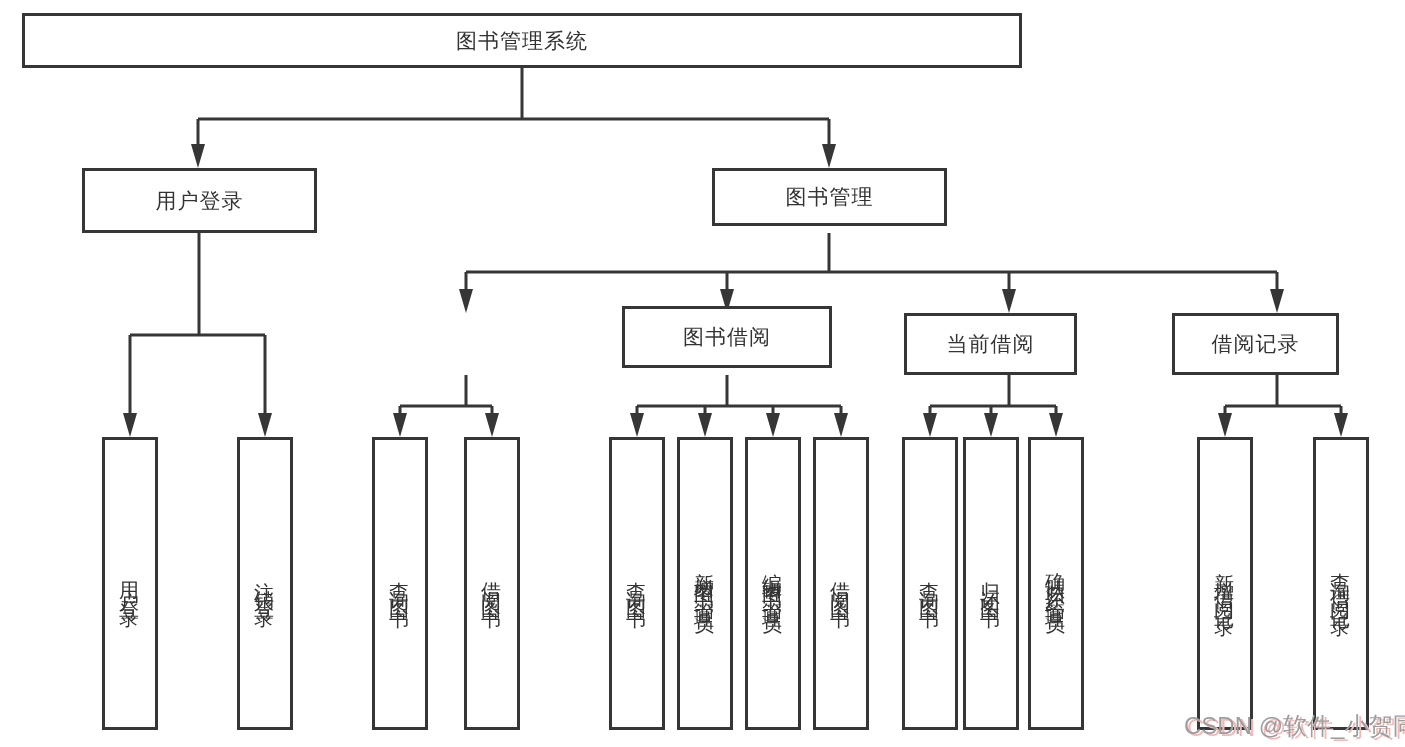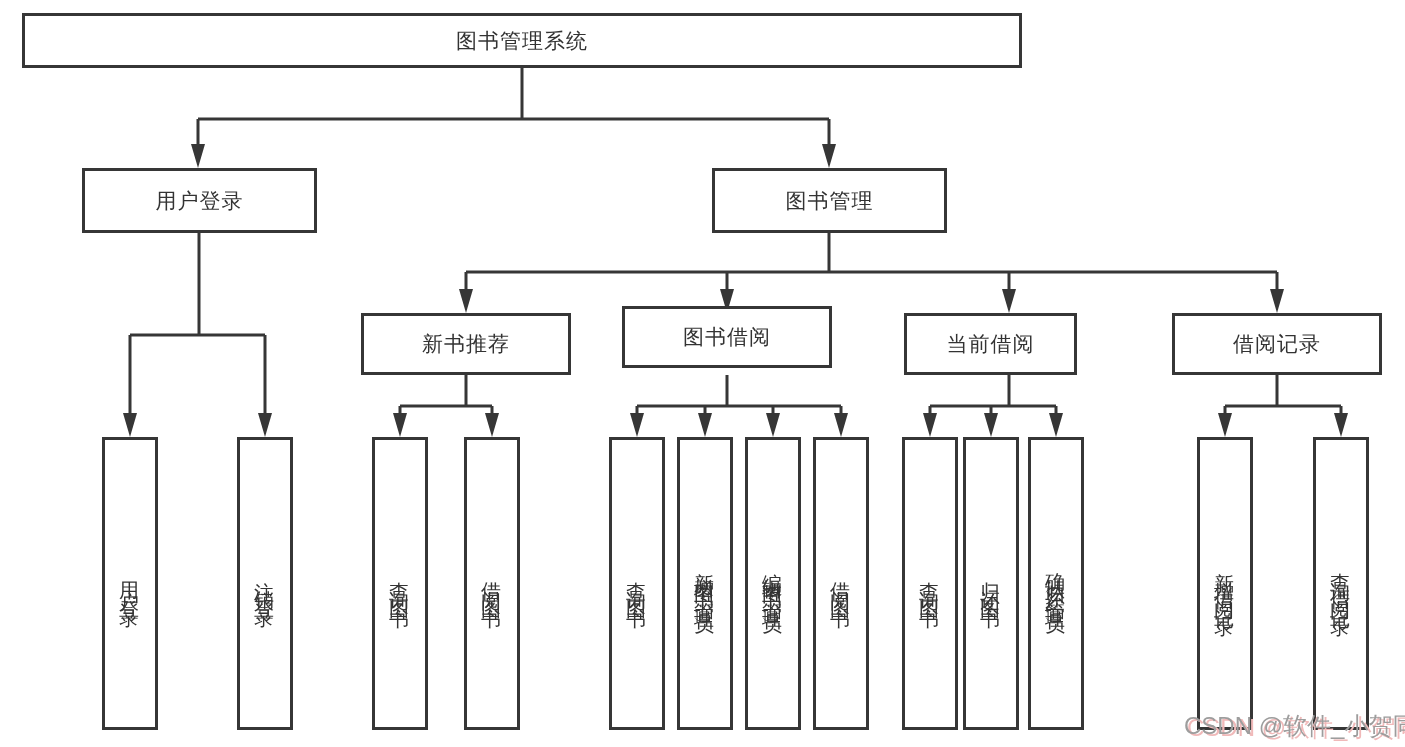--- a/index.html
+++ b/index.html
@@ -115,34 +115,31 @@
     </g>
   </svg>
 
   <div class="node" style="left:22px;top:13px;width:1000px;height:55px;">
     <span>图书管理系统</span>
   </div>
 
   <div class="node" style="left:82px;top:168px;width:235px;height:65px;">
     <span>用户登录</span>
   </div>
-  <div class="node" style="left:712px;top:168px;width:235px;height:65px;">
+  <div class="node" style="left:712px;top:168px;width:235px;height:58px;">
     <span>图书管理</span>
   </div>
 
-  <div class="node" style="left:361px;top:313px;width:210px;height:62px;">
-    <span>新书推荐</span>
-  </div>
   <div class="node" style="left:622px;top:306px;width:210px;height:62px;">
     <span>图书借阅</span>
   </div>
   <div class="node" style="left:904px;top:313px;width:173px;height:62px;">
     <span>当前借阅</span>
   </div>
-  <div class="node" style="left:1172px;top:313px;width:210px;height:62px;">
+  <div class="node" style="left:1172px;top:313px;width:167px;height:62px;">
     <span>借阅记录</span>
   </div>
 
   <div class="leaf" style="left:102px;">
     <span class="vtext">用户登录</span>
   </div>
   <div class="leaf" style="left:237px;">
     <span class="vtext">注销登录</span>
   </div>
 

